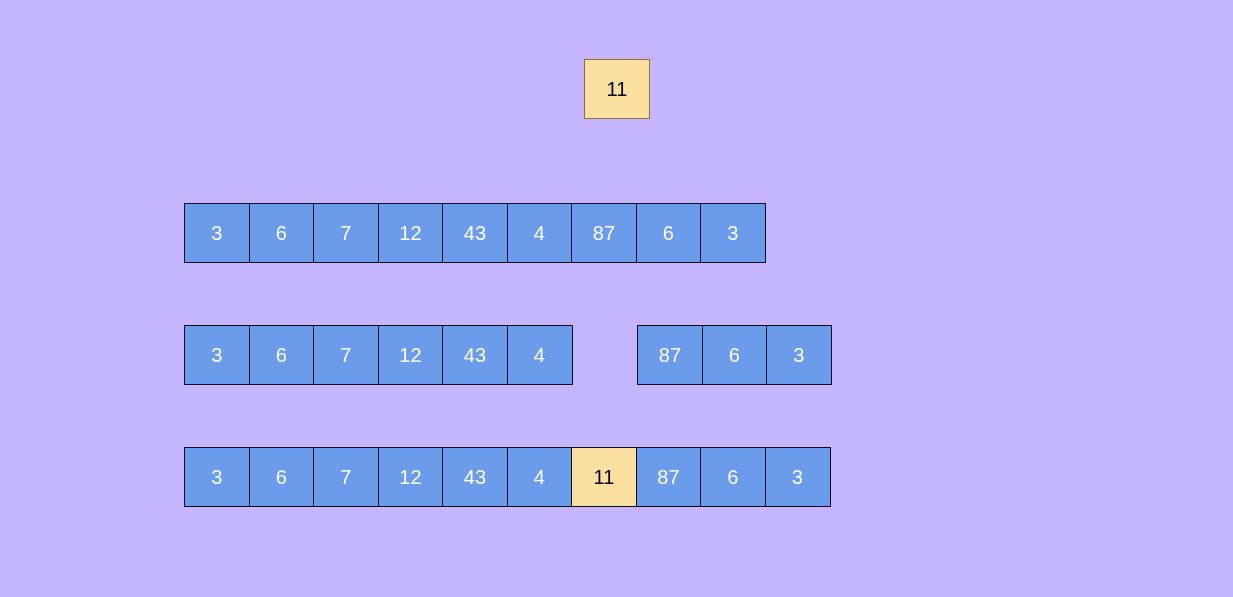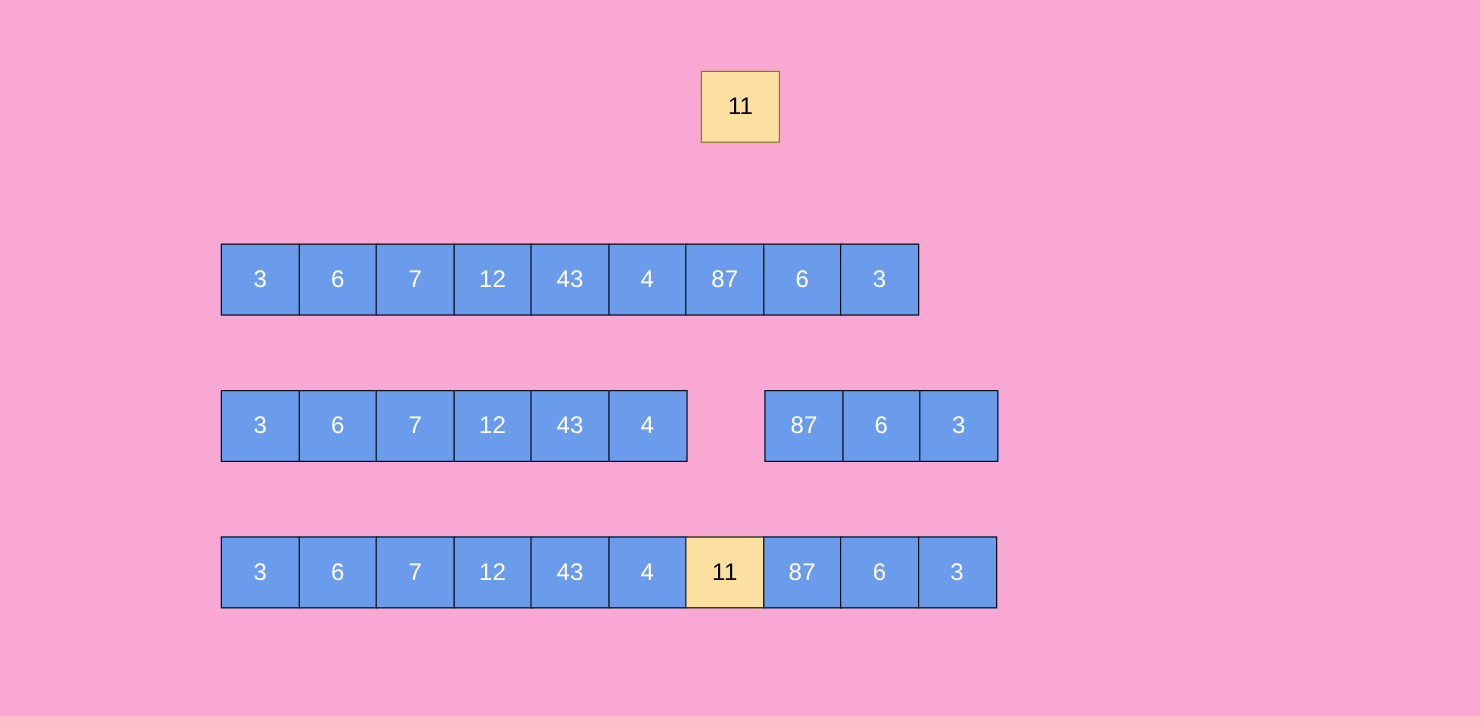--- a/index.html
+++ b/index.html
@@ -16,21 +16,21 @@
     font-family: "Liberation Sans", sans-serif;
     -webkit-font-smoothing: antialiased;
   }
 
   #canvas {
     position: absolute;
     left: 0;
     top: 0;
     width: 1233px;
     height: 597px;
-    background: #f9a8d4;
+    background: #c4b5fd;
   }
 
   
   .array-row {
     position: absolute;
     display: flex;
     flex-direction: row;
     align-items: flex-start;
   }
 

